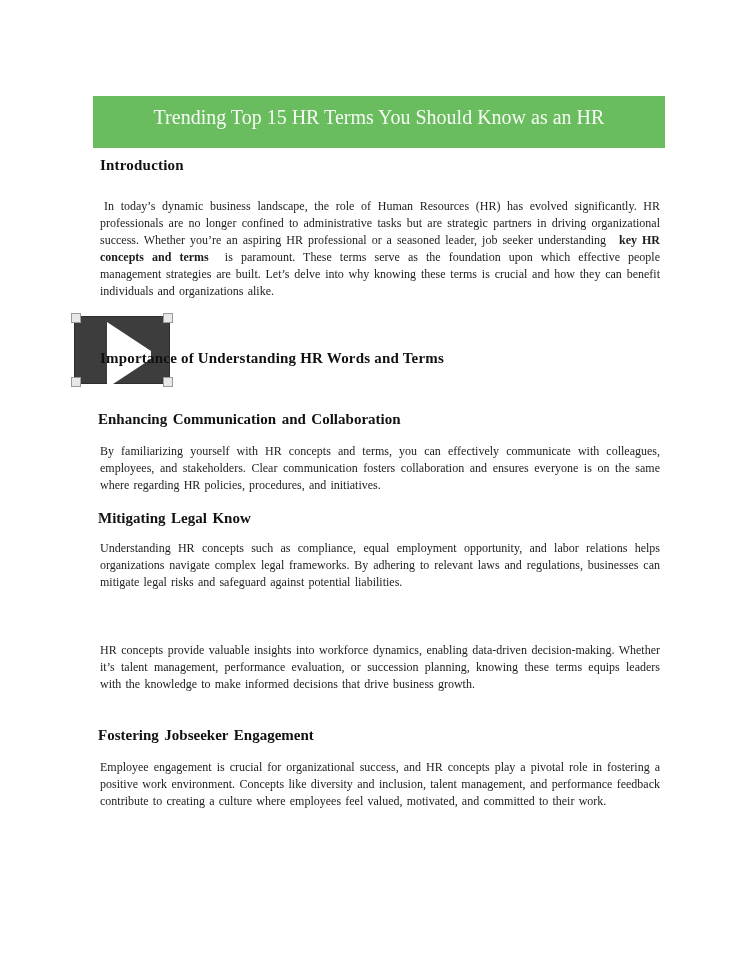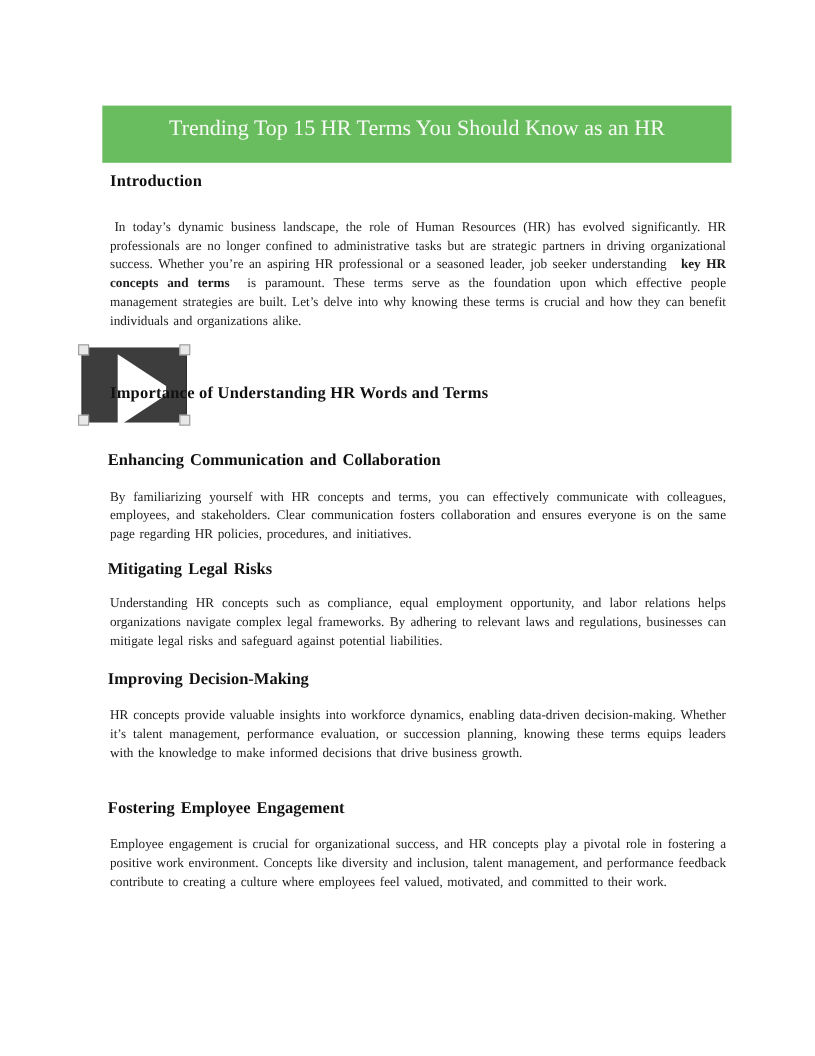--- a/index.html
+++ b/index.html
@@ -116,25 +116,24 @@
     <span class="play-icon"></span>
     <span class="handle handle-nw"></span>
     <span class="handle handle-ne"></span>
     <span class="handle handle-sw"></span>
     <span class="handle handle-se"></span>
   </div>
 
   <div class="h-big h-importance">Importance of Understanding HR Words and Terms</div>
 
   <div class="subhead s1h">Enhancing Communication and Collaboration</div>
-  <div class="para s1p">By familiarizing yourself with HR concepts and terms, you can effectively communicate with colleagues, employees, and stakeholders. Clear communication fosters collaboration and ensures everyone is on the same page regarding HR policies, procedures, and initiatives.</div>
+  <div class="para s1p">By familiarizing yourself with HR concepts and terms, you can effectively communicate with colleagues, employees, and stakeholders. Clear communication fosters collaboration and ensures everyone is on the same where regarding HR policies, procedures, and initiatives.</div>
 
-  <div class="subhead s2h">Mitigating Legal Risks</div>
+  <div class="subhead s2h">Mitigating Legal Know</div>
   <div class="para s2p">Understanding HR concepts such as compliance, equal employment opportunity, and labor relations helps organizations navigate complex legal frameworks. By adhering to relevant laws and regulations, businesses can mitigate legal risks and safeguard against potential liabilities.</div>
 
-  <div class="subhead s3h">Improving Decision-Making</div>
   <div class="para s3p">HR concepts provide valuable insights into workforce dynamics, enabling data-driven decision-making. Whether it’s talent management, performance evaluation, or succession planning, knowing these terms equips leaders with the knowledge to make informed decisions that drive business growth.</div>
 
-  <div class="subhead s4h">Fostering Employee Engagement</div>
+  <div class="subhead s4h">Fostering Jobseeker Engagement</div>
   <div class="para s4p">Employee engagement is crucial for organizational success, and HR concepts play a pivotal role in fostering a positive work environment. Concepts like diversity and inclusion, talent management, and performance feedback contribute to creating a culture where employees feel valued, motivated, and committed to their work.</div>
 
 
 </div>
 
 </body></html>

